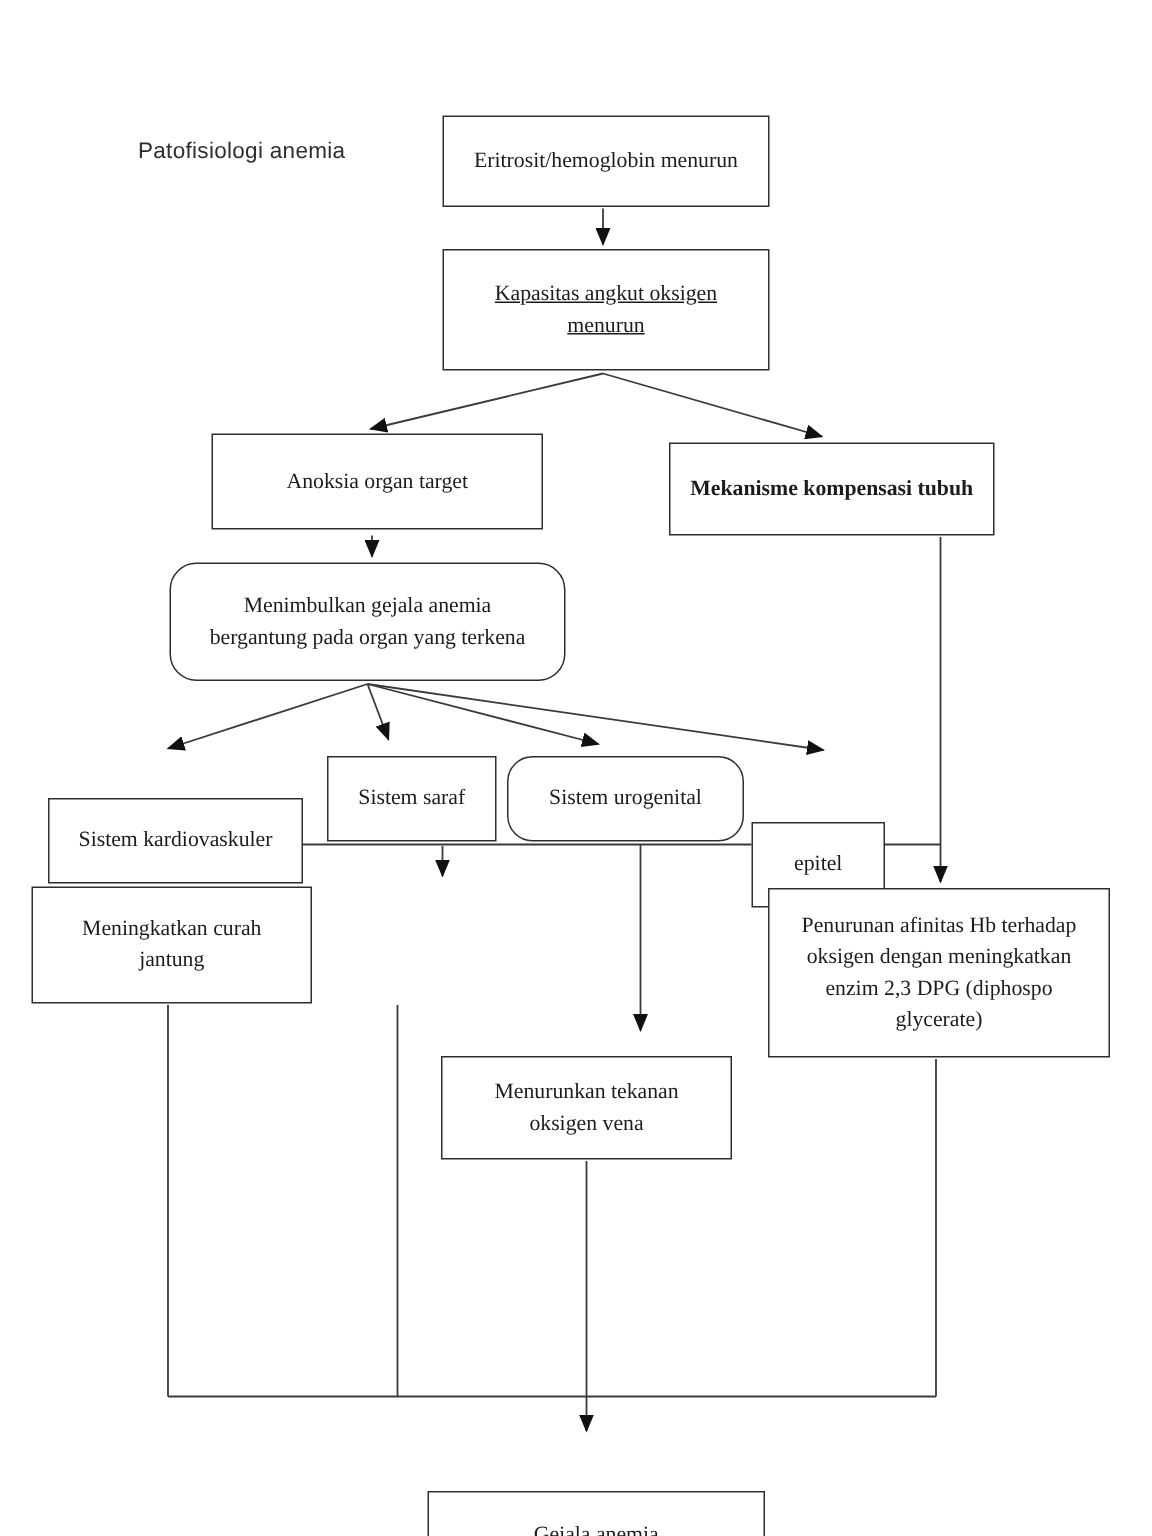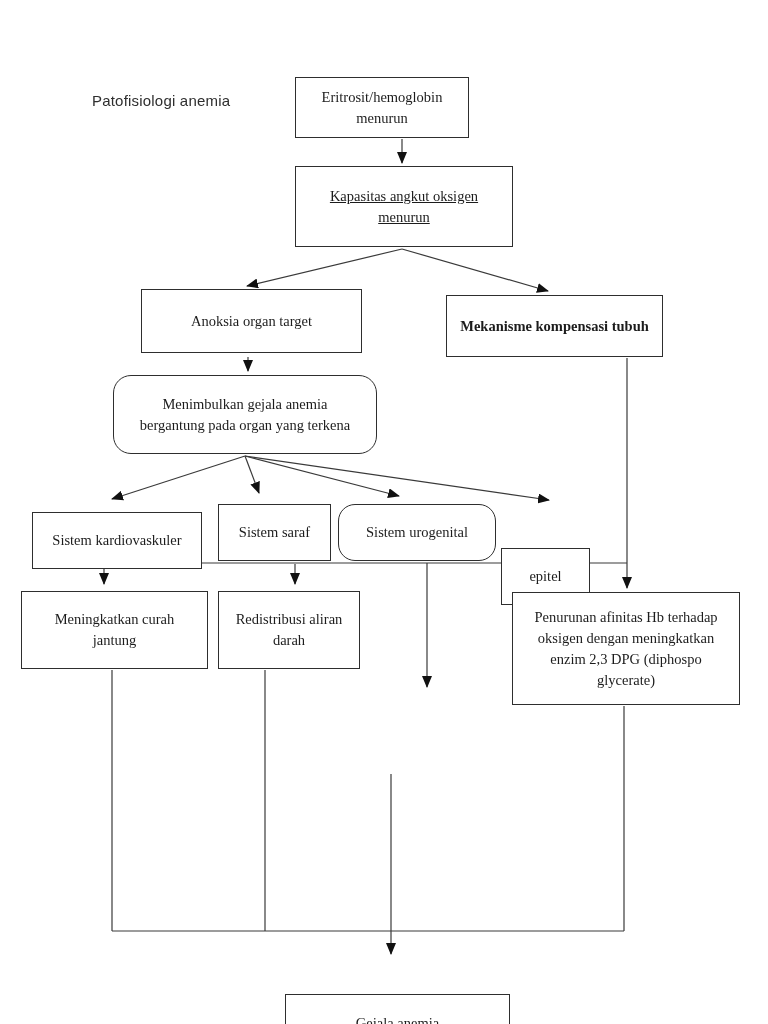--- a/index.html
+++ b/index.html
@@ -65,33 +65,33 @@
       <polyline points="104,563 627,563" fill="none" stroke="#3a3a3a" stroke-width="1.2"></polyline>
       <polyline points="104,564 104,584" fill="none" stroke="#3a3a3a" stroke-width="1.2" marker-end="url(#ah)"></polyline>
       <polyline points="295,564 295,584" fill="none" stroke="#3a3a3a" stroke-width="1.2" marker-end="url(#ah)"></polyline>
       <polyline points="427,563 427,687" fill="none" stroke="#3a3a3a" stroke-width="1.2" marker-end="url(#ah)"></polyline>
       <polyline points="112,670 112,931" fill="none" stroke="#3a3a3a" stroke-width="1.2"></polyline>
       <polyline points="265,670 265,931" fill="none" stroke="#3a3a3a" stroke-width="1.2"></polyline>
       <polyline points="624,706 624,931" fill="none" stroke="#3a3a3a" stroke-width="1.2"></polyline>
       <polyline points="112,931 624,931" fill="none" stroke="#3a3a3a" stroke-width="1.2"></polyline>
       <polyline points="391,774 391,954" fill="none" stroke="#3a3a3a" stroke-width="1.2" marker-end="url(#ah)"></polyline>
     </svg>
-<div class="box" style="left: 295px; top: 77px; width: 174px; height: 61px; border-color: rgb(46, 46, 46);">Eritrosit/hemoglobin menurun</div>
+<div class="box" style="left: 295px; top: 77px; width: 218px; height: 61px; border-color: rgb(46, 46, 46);">Eritrosit/hemoglobin menurun</div>
     <div class="box" style="left: 295px; top: 166px; width: 218px; height: 81px; border-color: rgb(46, 46, 46); text-decoration: underline;">Kapasitas angkut oksigen
 menurun</div>
     <div class="box" style="left: 141px; top: 289px; width: 221px; height: 64px; border-color: rgb(46, 46, 46);">Anoksia organ target</div>
     <div class="box" style="left: 446px; top: 295px; width: 217px; height: 62px; border-color: rgb(46, 46, 46); font-weight: bold;">Mekanisme kompensasi tubuh</div>
     <div class="box" style="left: 113px; top: 375px; width: 264px; height: 79px; border-color: rgb(46, 46, 46); border-radius: 18px;">Menimbulkan gejala anemia
 bergantung pada organ yang terkena</div>
-    <div class="box" style="left: 32px; top: 512px; width: 170px; height: 57px; border-color: rgb(46, 46, 46);">Sistem kardiovaskuler</div>
+    <div class="box" style="left: 32px; top: 532px; width: 170px; height: 57px; border-color: rgb(46, 46, 46);">Sistem kardiovaskuler</div>
     <div class="box" style="left: 218px; top: 504px; width: 113px; height: 57px; border-color: rgb(46, 46, 46);">Sistem saraf</div>
     <div class="box" style="left: 338px; top: 504px; width: 158px; height: 57px; border-color: rgb(46, 46, 46); border-radius: 17px;">Sistem urogenital</div>
     <div class="box" style="left: 501px; top: 504px; width: 89px; height: 57px; border-color: rgb(46, 46, 46); margin-top: 44px;">epitel</div>
     <div class="box" style="left: 21px; top: 591px; width: 187px; height: 78px; border-color: rgb(46, 46, 46);">Meningkatkan curah
 jantung</div>
-    <div class="box" style="left: 218px; top: 591px; width: 142px; height: 78px; border-color: rgb(46, 46, 46);">Redistribusi aliran
-darah</div>
     <div class="box" style="left: 512px; top: 592px; width: 228px; height: 113px; border-color: rgb(46, 46, 46); text-align: center;">Penurunan afinitas Hb terhadap
 oksigen dengan meningkatkan
 enzim 2,3 DPG (diphospo
 glycerate)</div>
+    <div class="box" style="left: 294px; top: 704px; width: 194px; height: 69px; border-color: rgb(46, 46, 46);">Menurunkan tekanan
+oksigen vena</div>
     <div class="box" style="left: 285px; top: 958px; width: 225px; height: 58px; border-color: rgb(46, 46, 46); margin-top: 36px;">Gejala anemia</div>
   </div>
 
 </body></html>

